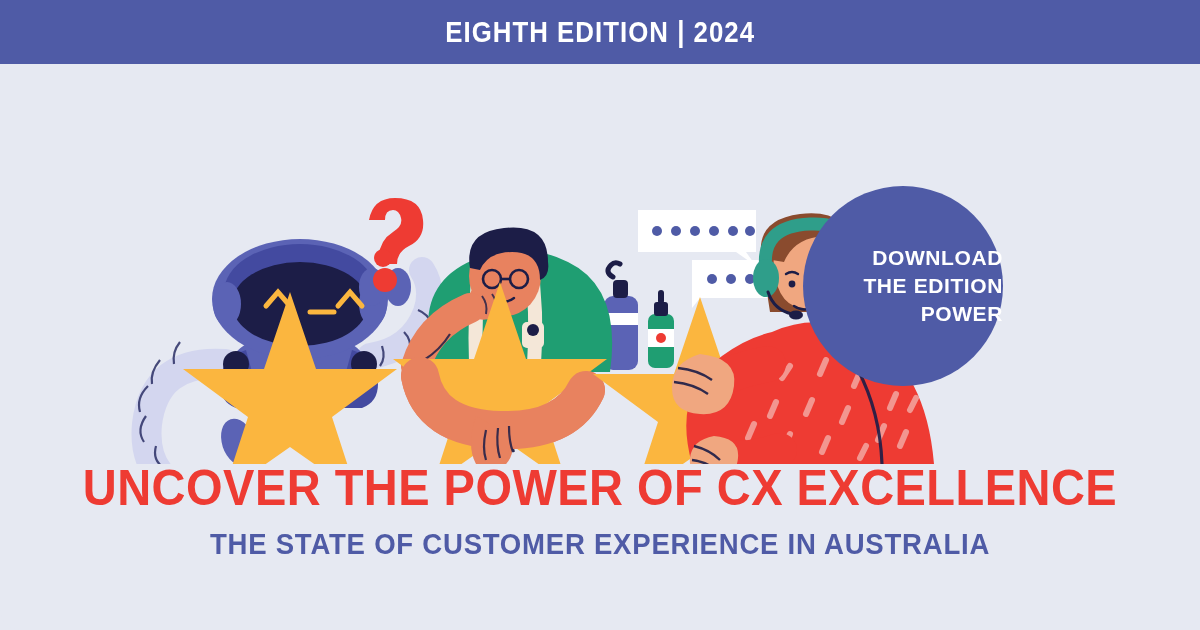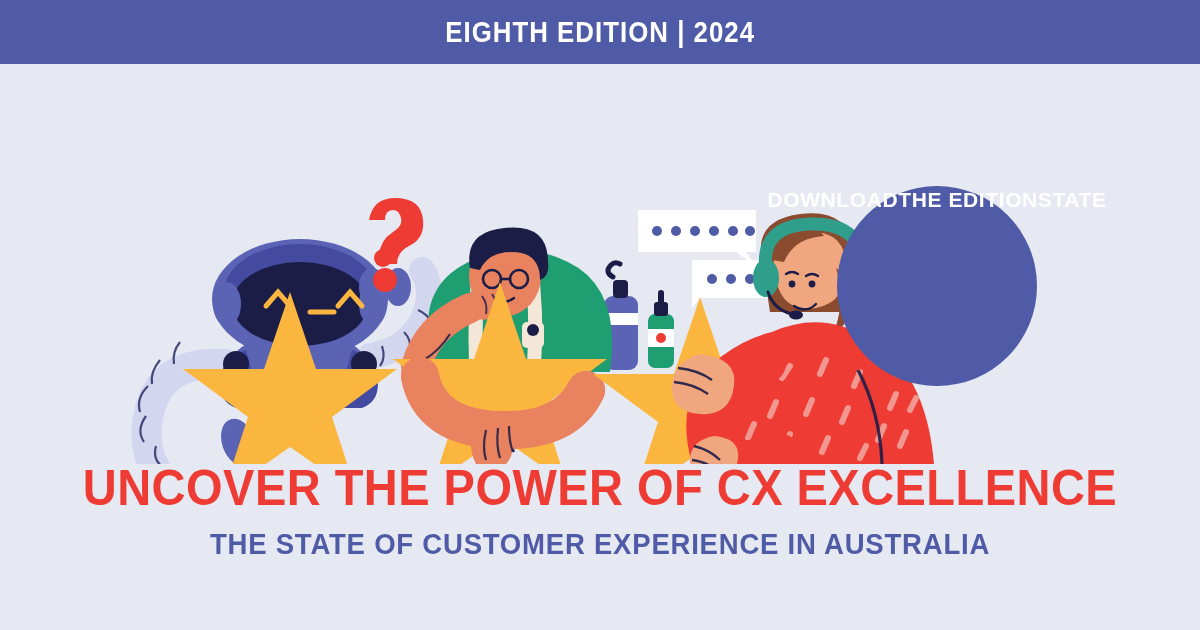--- a/index.html
+++ b/index.html
@@ -36,26 +36,26 @@
   .stage {
     position:absolute;
     left:0; top:64px;
     width:1200px; height:400px;
   }
   .stage svg { display:block; width:1200px; height:400px; }
 
   
   .cta-badge {
     position:absolute;
-    left:837px; top:186px;
+    left:803px; top:186px;
     width:200px; height:200px;
     border-radius:50%;
     background:#4f5ba6;
-    display:flex; flex-direction:row;
-    align-items:flex-start; justify-content:center;
+    display:flex; flex-direction:column;
+    align-items:flex-end; justify-content:center;
     text-align:center;
     cursor:pointer;
     z-index:30;
   }
   .cta-line {
     color:#ffffff;
     font-size:21px;
     font-weight:bold;
     letter-spacing:0.6px;
     line-height:1.32;
@@ -324,21 +324,21 @@
           <path d="M694,382 q16,4 26,14"></path>
           <path d="M692,396 q16,2 26,12"></path>
         </g>
       </g>
     </svg>
   </div>
 
   <div class="cta-badge">
     <div class="cta-line">DOWNLOAD</div>
     <div class="cta-line">THE EDITION</div>
-    <div class="cta-line">STATE</div>
+    <div class="cta-line">POWER</div>
   </div>
 
   <div class="headline-wrap">
     <div class="headline">UNCOVER THE POWER OF CX EXCELLENCE</div>
     <div class="subheadline">THE STATE OF CUSTOMER EXPERIENCE IN AUSTRALIA</div>
   </div>
 
 </div>
 
 </body></html>

